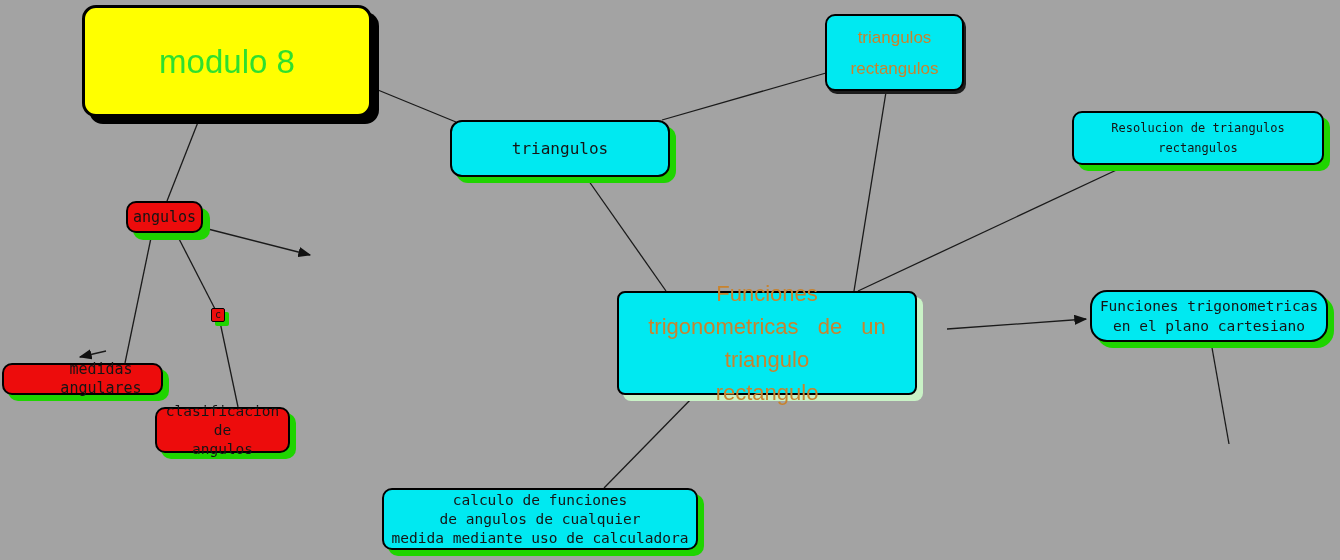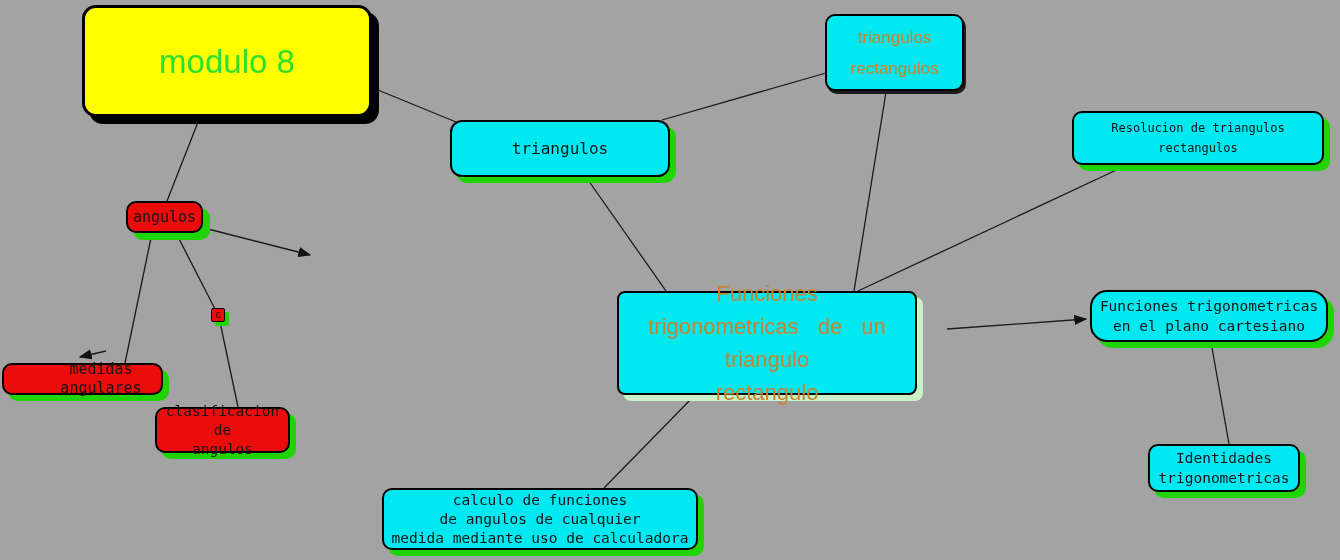--- a/index.html
+++ b/index.html
@@ -87,22 +87,20 @@
   <div class="node red shadow-green mono n-clasif-ang">clasificacion de
 angulos</div>
 
   <div class="node cyan shadow-pale-green sans t-orange n-func-centro">Funciones
 trigonometricas de un triangulo
 rectangulo</div>
 
   <div class="node cyan shadow-green mono n-func-plano">Funciones trigonometricas
 en el plano cartesiano</div>
 
-  <div class="node cyan shadow-green mono n-identidades">Identidades
-trigonometricas</div>
 
   <div class="node cyan shadow-green mono n-calculo">calculo de funciones
 de angulos de cualquier
 medida mediante uso de calculadora</div>
 
   <div class="node red mono n-c-node">c</div>
 
 </div>
 
 </body></html>

